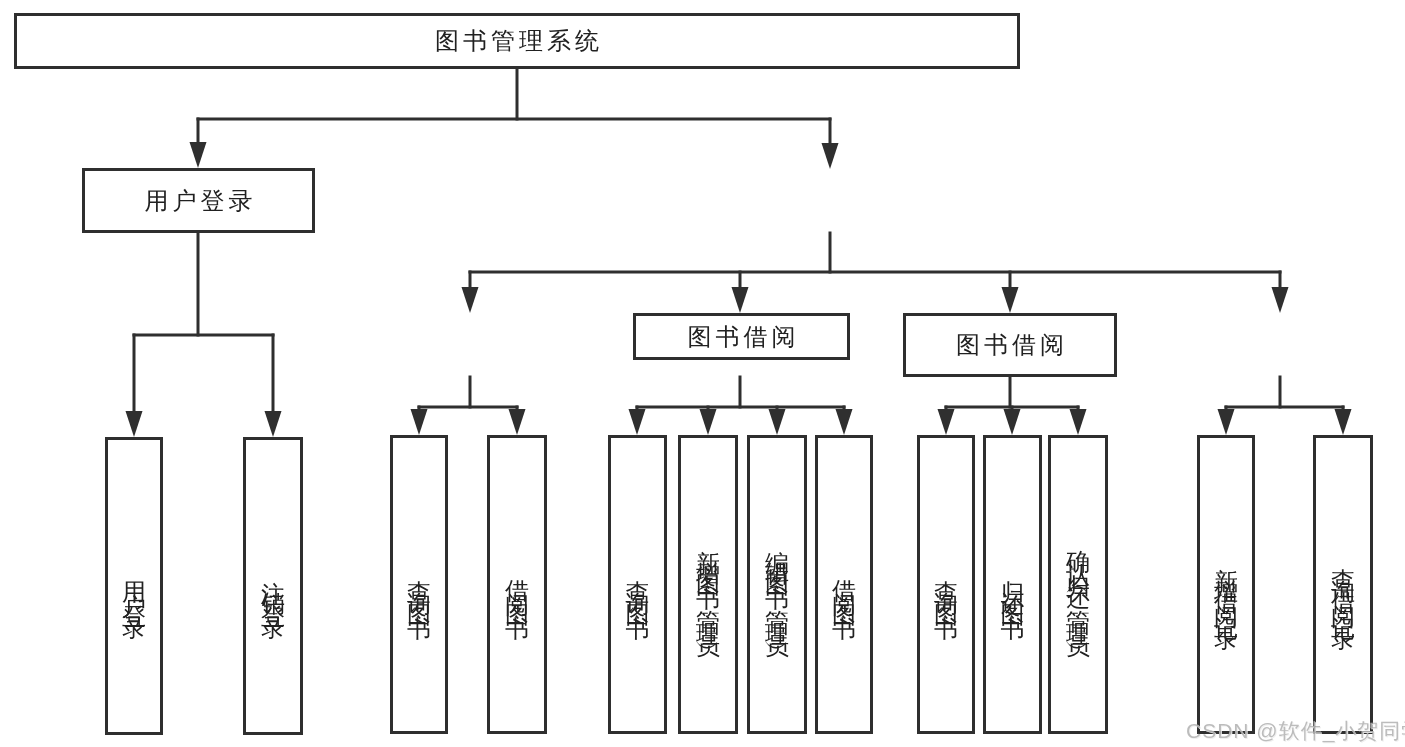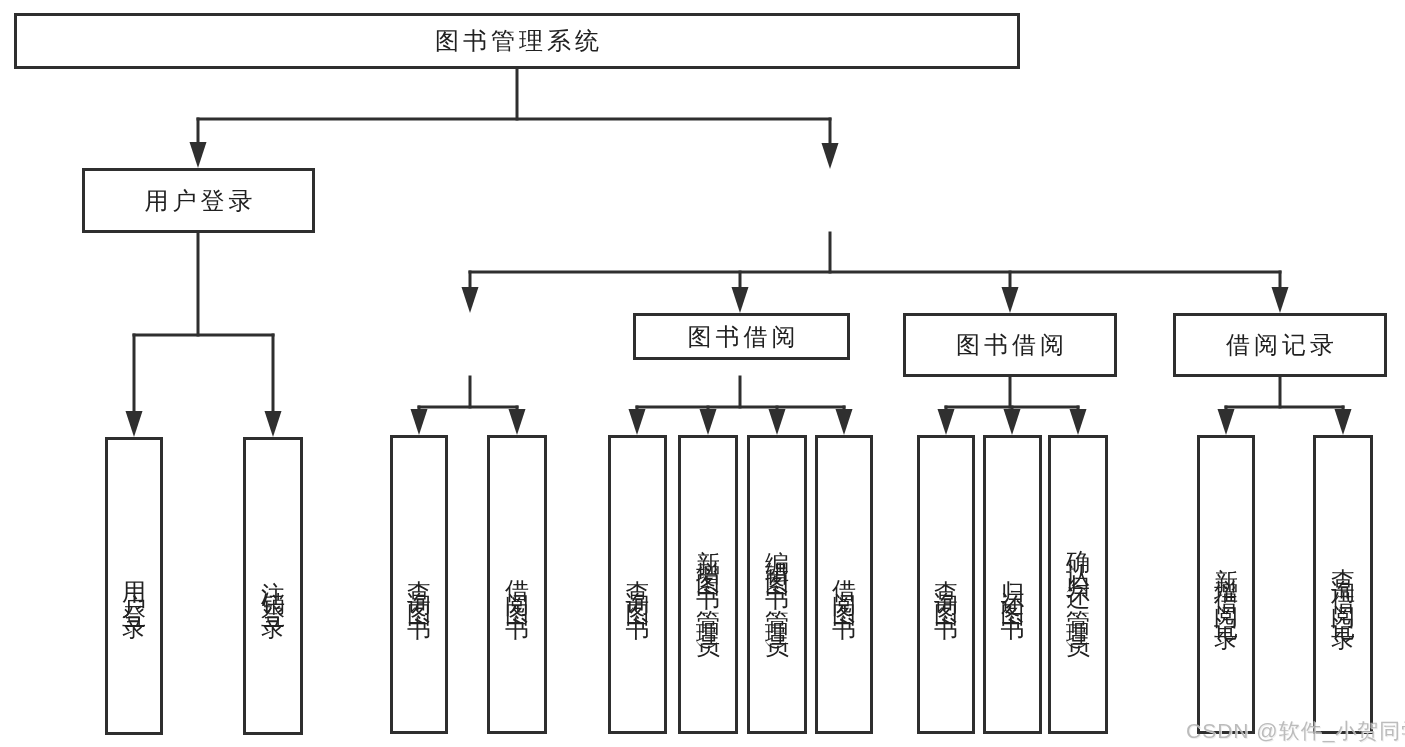--- a/index.html
+++ b/index.html
@@ -126,21 +126,20 @@
       <polygon points="1334.5,409 1351.5,409 1343,435"></polygon>
     </g>
   </svg>
 
   <div class="node" style="left:14px; top:13px; width:1006px; height:56px;">图书管理系统</div>
 
   <div class="node" style="left:82px; top:168px; width:233px; height:65px;">用户登录</div>
 
   <div class="node" style="left:633px; top:313px; width:217px; height:47px;">图书借阅</div>
   <div class="node" style="left:903px; top:313px; width:214px; height:64px;">图书借阅</div>
-  <div class="node" style="left:1173px; top:313px; width:214px; height:64px;">借阅记录</div>
 
   <div class="node vert" style="left:105px; top:437px; width:58px; height:298px;">用户登录</div>
   <div class="node vert" style="left:243px; top:437px; width:60px; height:298px;">注销登录</div>
 
   <div class="node vert" style="left:390px; top:435px; width:58px; height:299px;">查询图书</div>
   <div class="node vert" style="left:487px; top:435px; width:60px; height:299px;">借阅图书</div>
 
   <div class="node vert" style="left:608px; top:435px; width:59px; height:299px;">查询图书</div>
   <div class="node vert" style="left:678px; top:435px; width:60px; height:299px;">新增图书（管理员）</div>
   <div class="node vert" style="left:747px; top:435px; width:60px; height:299px;">编辑图书（管理员）</div>

